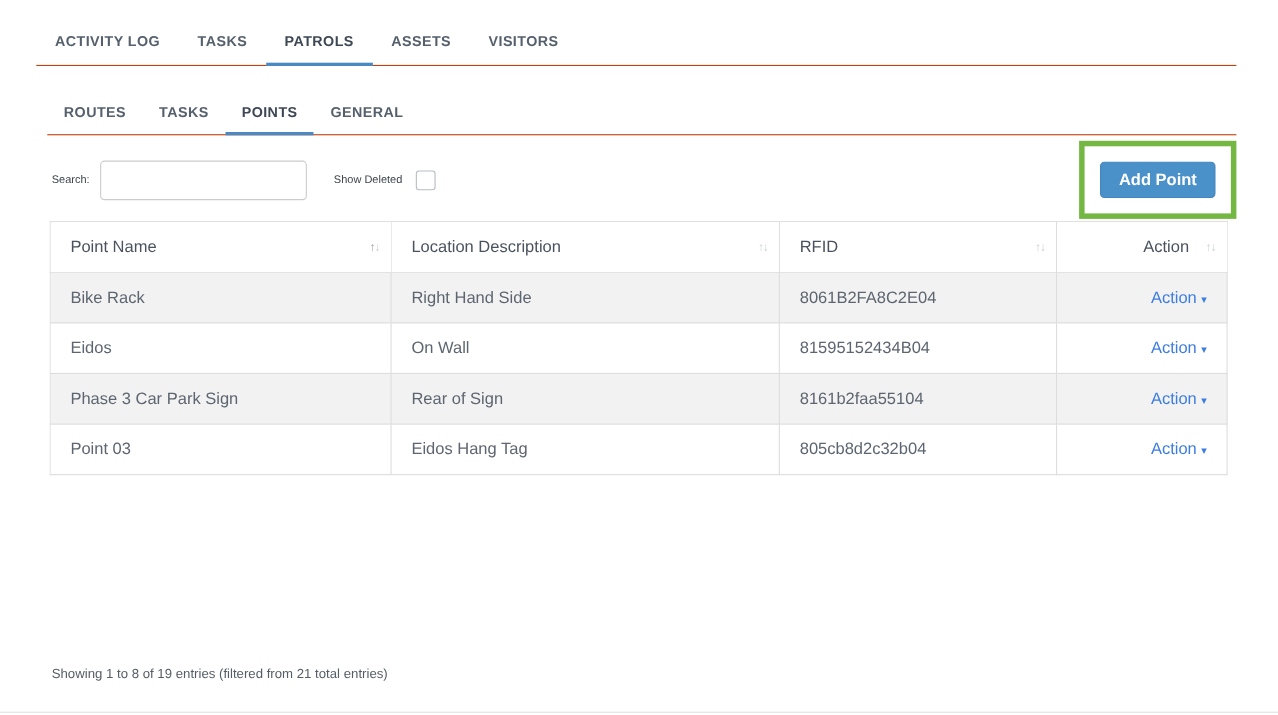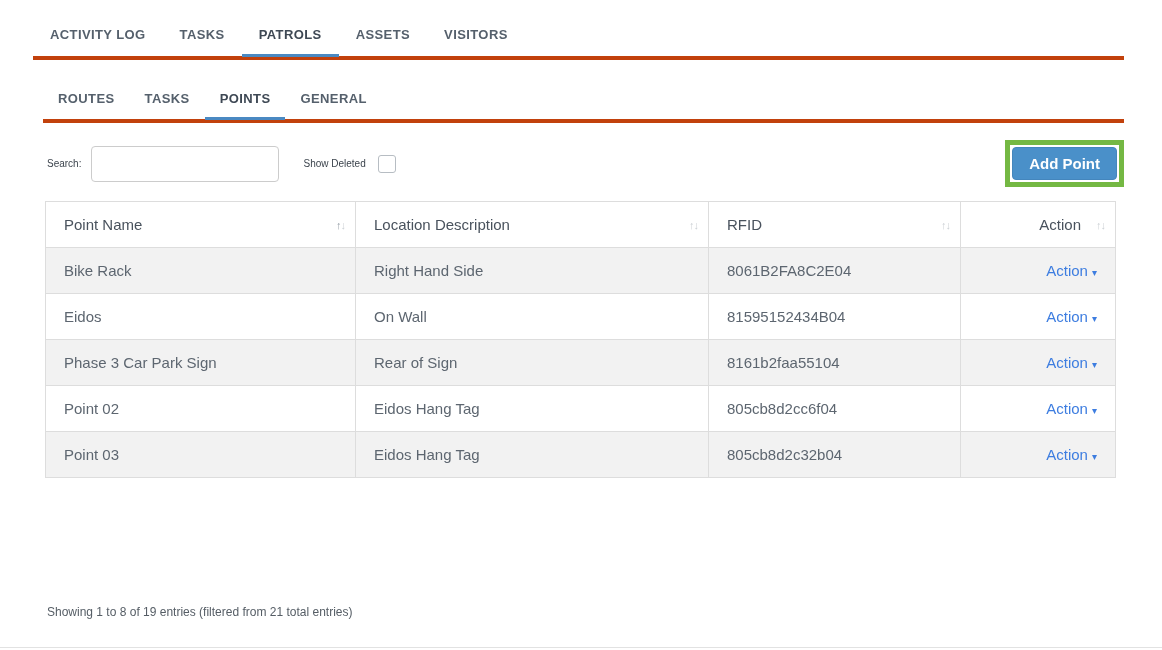--- a/index.html
+++ b/index.html
@@ -1,38 +1,38 @@
 <!DOCTYPE html>
 <html><head>
 <meta charset="utf-8">
 <style>
   * { margin:0; padding:0; box-sizing:border-box; }
   html,body { background:#fff; }
   body { font-family:"Liberation Sans", sans-serif; }
   .page { position:relative; width:1162px; height:650px; background:#fff; overflow:hidden; }
 
   
-  .tabs { display:flex; align-items:flex-end; border-bottom:4px solid #c2410c; margin:0 38px 0 33px; }
+  .tabs { display:flex; align-items:flex-end; border-bottom:1px solid #c2410c; margin:0 38px 0 33px; }
   .main-tabs { height:60px; }
   .sub-tabs  { height:63px; margin-left:43px; }
   .tab { position:relative; padding:0 17px 14px; font-size:13px; font-weight:700; letter-spacing:.4px;
          color:#55606c; cursor:pointer; white-space:nowrap; }
   .sub-tabs .tab { padding:0 15px 13px; }
   .tab.active { color:#3e4854; }
   .tab.active::after { content:""; position:absolute; left:0; right:0; bottom:-1px; height:3px; background:#4a89c2; }
 
   
   .toolbar { display:flex; align-items:center; margin:17px 38px 0 47px; height:47px; }
   .toolbar .lbl { font-size:10px; color:#3c444d; }
   .search-input { width:188px; height:36px; margin-left:10px; border:1px solid #ccc; border-radius:4px;
                   padding:0 10px; font-size:15px; color:#333; outline:none; font-family:inherit; }
   .show-deleted { margin-left:24px; }
   .checkbox { appearance:none; -webkit-appearance:none; width:18px; height:18px; margin-left:12px;
               border:1px solid #b7bdc3; border-radius:3px; background:#fff; vertical-align:middle; cursor:pointer; }
-  .highlight { margin-left:auto; border:5px solid #74b843; background:#fff; padding:2px; }
+  .highlight { margin-left:auto; border:5px solid #74b843; background:#fff; padding:14px; }
   .add-btn { display:block; height:33px; padding:0 16px; background:#4a90c9; border:1px solid #4486bd;
              border-radius:4px; color:#fff; font-size:15px; font-weight:600; cursor:pointer; font-family:inherit; }
 
   
   .table-clip { height:392px; overflow:hidden; margin:14px 45px 0 45px; }
   table { border-collapse:collapse; width:1070px; table-layout:fixed; }
   th, td { border:1px solid #ddd; font-size:15px; padding:0 18px; height:46px; vertical-align:middle; }
   th { text-align:left; font-weight:400; color:#49525d; position:relative; padding-right:34px; background:#fff; }
   td { color:#5d6670; }
   .col-point  { width:310px; }
@@ -129,28 +129,20 @@
     <tr>
       <td class="c-point">Phase 3 Car Park Sign</td>
       <td class="c-loc">Rear of Sign</td>
       <td class="c-rfid">8161b2faa55104</td>
       <td class="right">
         <a class="action-link"><span class="c-action-label">Action</span><span class="caret">▾</span></a>
       </td>
     </tr>
 
 
-    <tr>
-      <td class="c-point">Point 02</td>
-      <td class="c-loc">Eidos Hang Tag</td>
-      <td class="c-rfid">805cb8d2cc6f04</td>
-      <td class="right">
-        <a class="action-link"><span class="c-action-label">Action</span><span class="caret">▾</span></a>
-      </td>
-    </tr>
 
     <tr>
       <td class="c-point">Point 03</td>
       <td class="c-loc">Eidos Hang Tag</td>
       <td class="c-rfid">805cb8d2c32b04</td>
       <td class="right">
         <a class="action-link"><span class="c-action-label">Action</span><span class="caret">▾</span></a>
       </td>
     </tr>
   </tbody>

